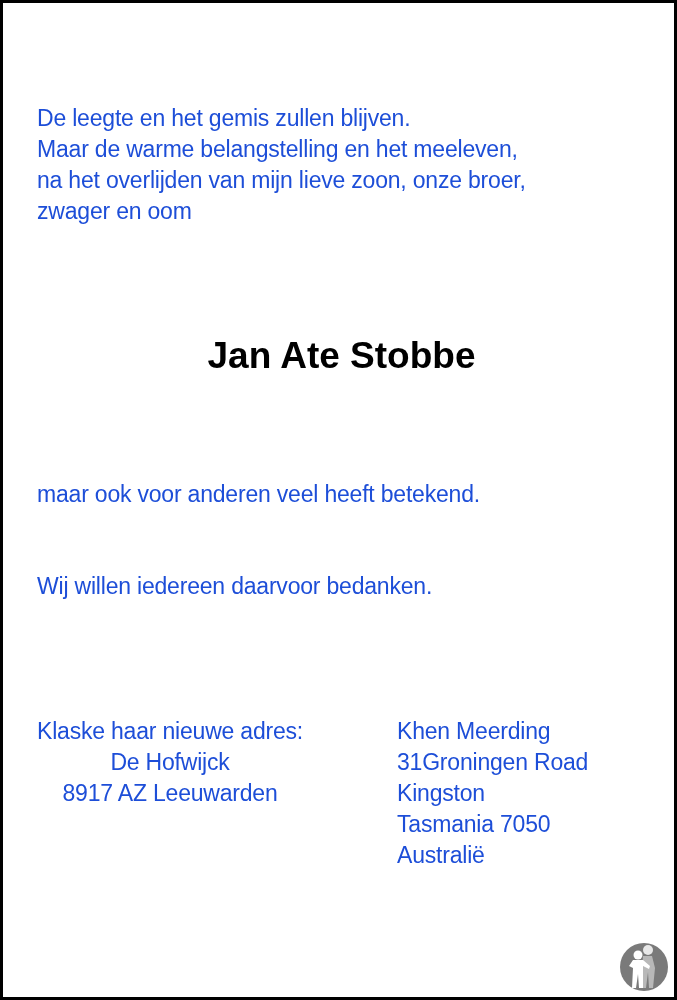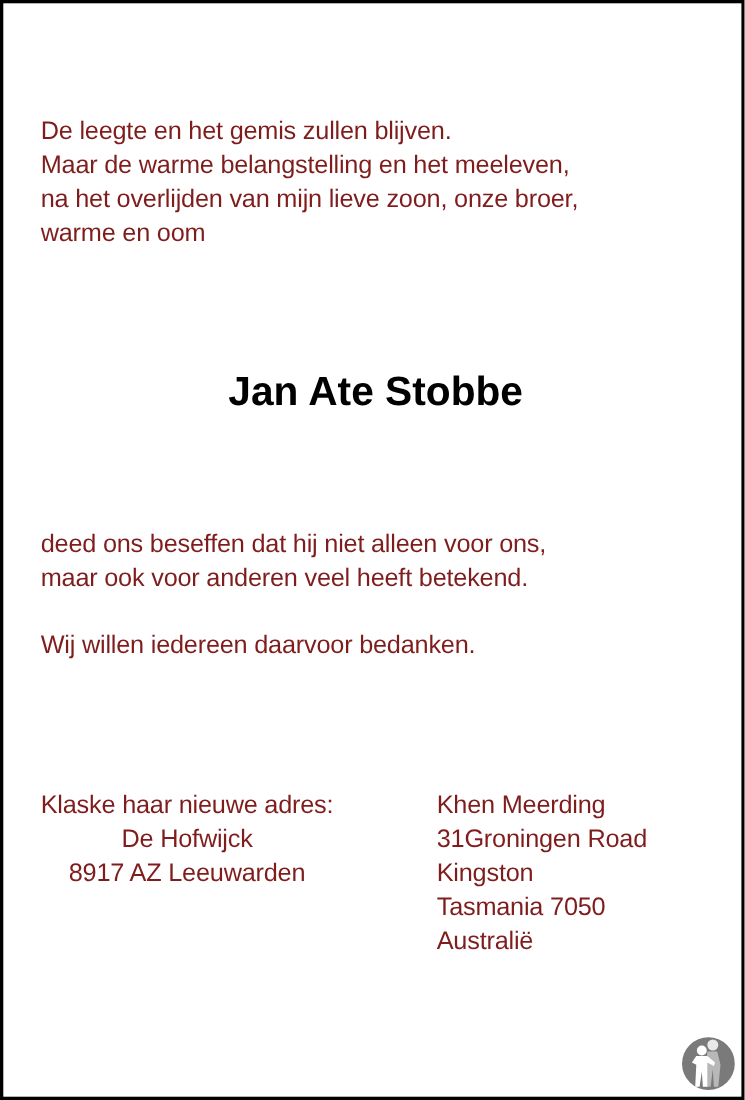--- a/index.html
+++ b/index.html
@@ -4,21 +4,21 @@
 <style>
   html, body { margin: 0; padding: 0; background: #fff; }
   body { width: 677px; height: 1000px; position: relative; overflow: hidden; }
   .frame {
     position: absolute; left: 0; top: 0; width: 677px; height: 1000px;
     box-sizing: border-box; border: 3px solid #000; background: #fff;
   }
   .txt {
     position: absolute; left: 34px;
     font-family: "Liberation Sans", sans-serif; font-size: 23px;
-    color: #7f1d1d; line-height: 31px; white-space: nowrap;
+    color: #1d4ed8; line-height: 31px; white-space: nowrap;
     letter-spacing: -0.2px;
   }
   .line { display: block; height: 31px; }
   .name {
     position: absolute; left: 0; width: 677px; top: 330px; text-align: center;
     font-family: "Liberation Sans", sans-serif; font-weight: bold; font-size: 37px;
     color: #000; line-height: 46px;
   }
   .col-left { position: absolute; left: 34px; top: 713px; text-align: center; }
   .col-right { position: absolute; left: 394px; top: 713px; }
@@ -27,27 +27,26 @@
 </style>
 </head>
 <body>
 
 <div class="frame">
 
   <div class="txt" style="top:100px;">
     <span class="line">De leegte en het gemis zullen blijven.</span>
     <span class="line">Maar de warme belangstelling en het meeleven,</span>
     <span class="line">na het overlijden van mijn lieve zoon, onze broer,</span>
-    <span class="line">warme en oom</span>
+    <span class="line">zwager en oom</span>
   </div>
 
   <div class="name">Jan Ate Stobbe</div>
 
   <div class="txt" style="top:476px;">
-    <span class="line">deed ons beseffen dat hij niet alleen voor ons,</span>
     <span class="line">maar ook voor anderen veel heeft betekend.</span>
   </div>
 
   <div class="txt" style="top:568px;">Wij willen iedereen daarvoor bedanken.</div>
 
   <div class="col-left">
     <div class="txt">
       <span class="line">Klaske haar nieuwe adres:</span>
       <span class="line">De Hofwijck</span>
       <span class="line">8917 AZ Leeuwarden</span>

